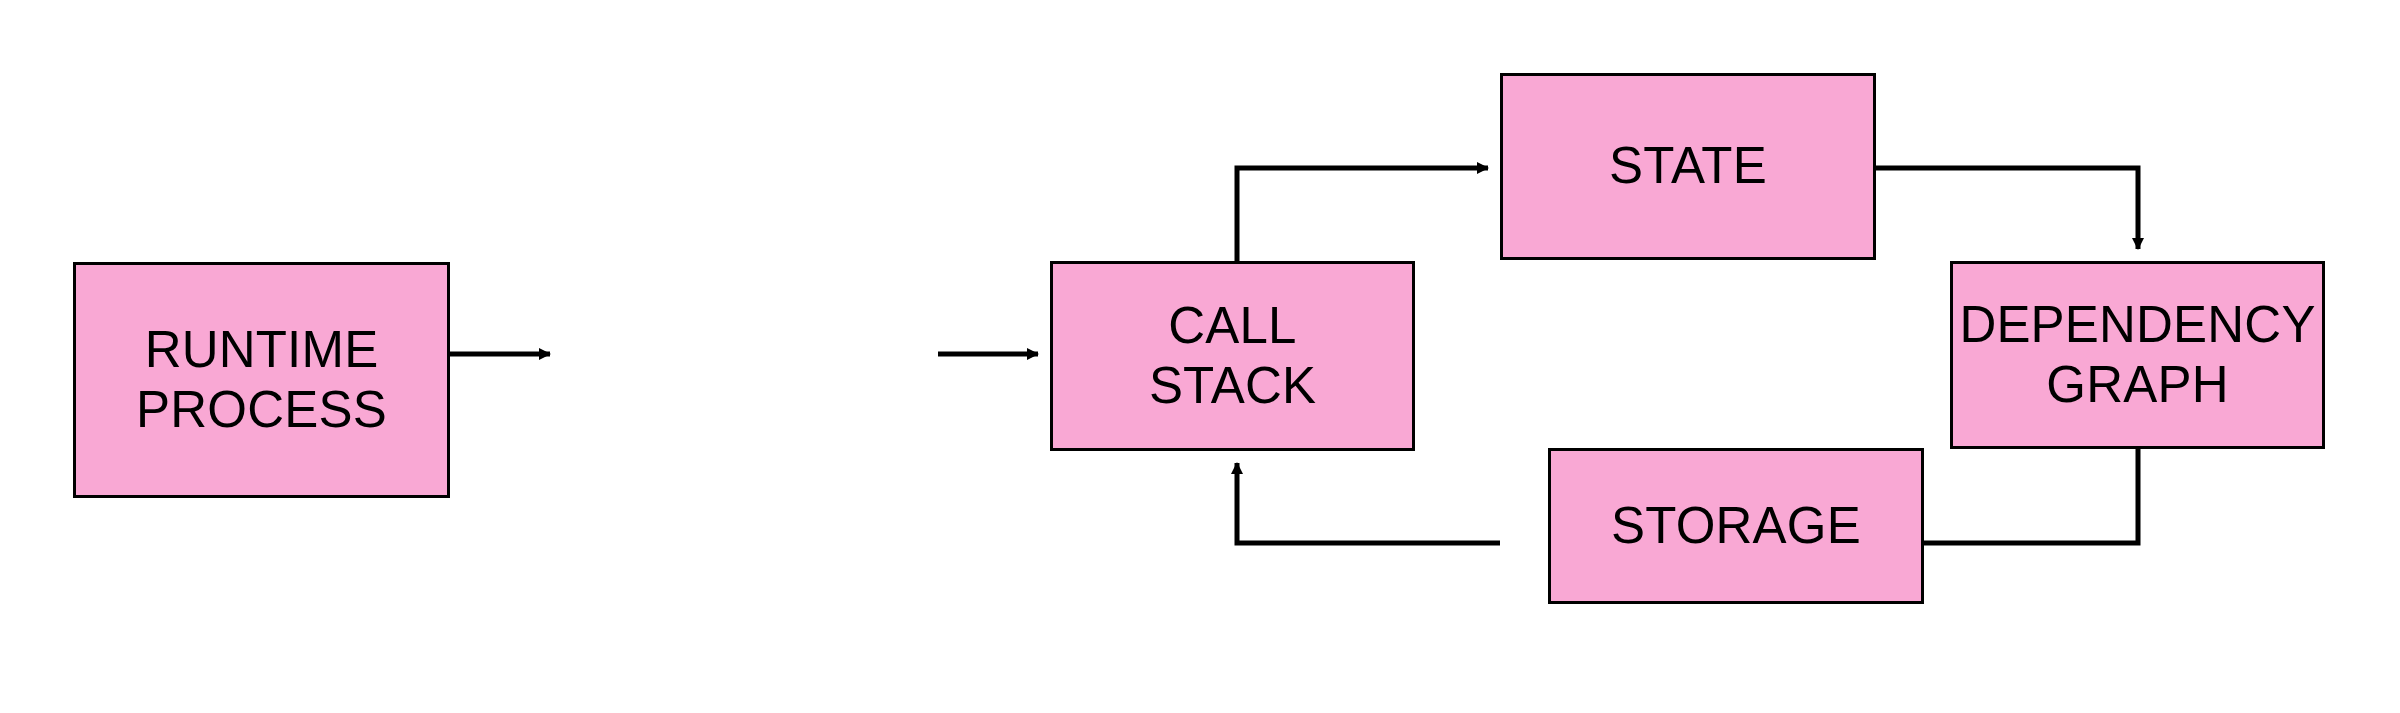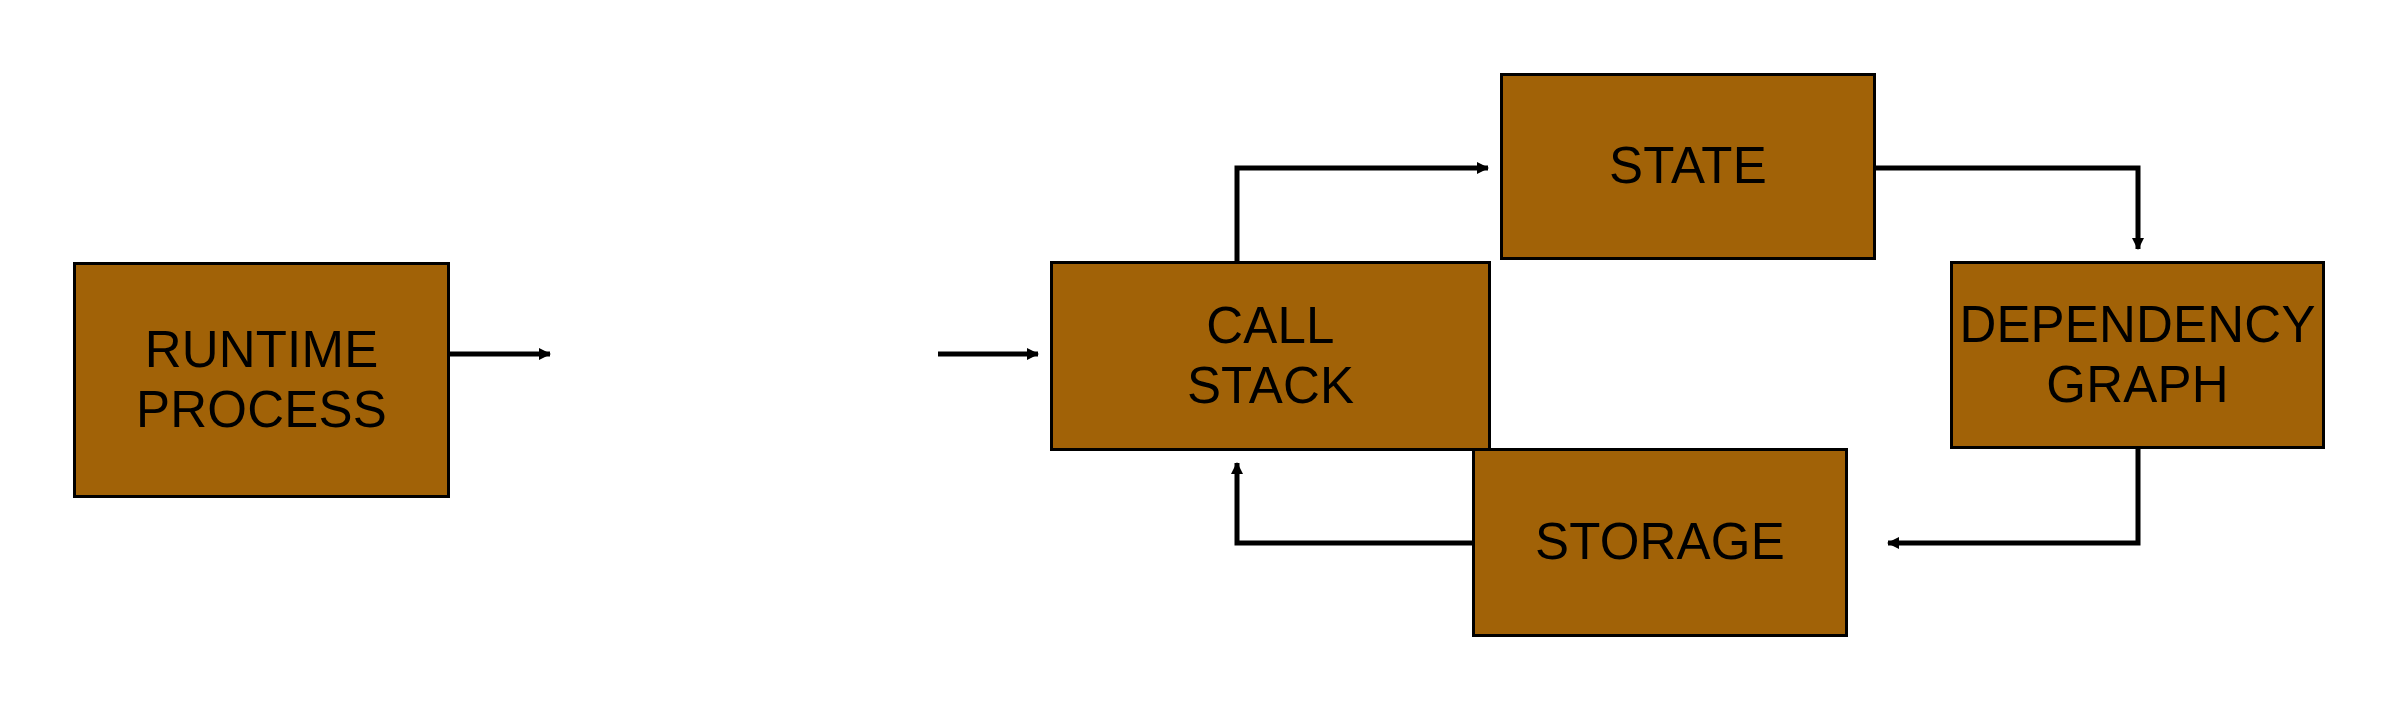--- a/index.html
+++ b/index.html
@@ -21,21 +21,21 @@
     position: absolute;
     left: 0;
     top: 0;
     width: 2400px;
     height: 713px;
   }
   .node-box {
     position: absolute;
     box-sizing: border-box;
     border: 3px solid #000000;
-    background: #a16207;
+    background: #f9a8d4;
     display: flex;
     align-items: center;
     justify-content: center;
     text-align: center;
   }
   .node-label {
     font-family: "Liberation Sans", sans-serif;
     font-size: 51px;
     line-height: 1.18;
     color: #000000;
@@ -79,31 +79,31 @@
       <path d="M 1500 543 L 1237 543 L 1237 463" stroke="#000000" stroke-width="5" fill="none" marker-end="url(#arrow-right)"></path>
     </g>
   </svg>
 
   <div class="node-box" style="left:73px; top:262px; width:377px; height:236px;">
     <div class="node-label">RUNTIME
 PROCESS</div>
   </div>
 
 
-  <div class="node-box" style="left:1050px; top:261px; width:441px; height:190px;">
+  <div class="node-box" style="left:1050px; top:261px; width:365px; height:190px;">
     <div class="node-label">CALL
 STACK</div>
   </div>
 
   <div class="node-box" style="left:1500px; top:73px; width:376px; height:187px;">
     <div class="node-label">STATE</div>
   </div>
 
   <div class="node-box" style="left:1950px; top:261px; width:375px; height:188px;">
     <div class="node-label">DEPENDENCY
 GRAPH</div>
   </div>
 
-  <div class="node-box" style="left:1472px; top:448px; width:376px; height:189px;text-align:right;">
+  <div class="node-box" style="left:1548px; top:448px; width:376px; height:156px;text-align:right;">
     <div class="node-label">STORAGE</div>
   </div>
 
 </div>
 
 </body></html>

